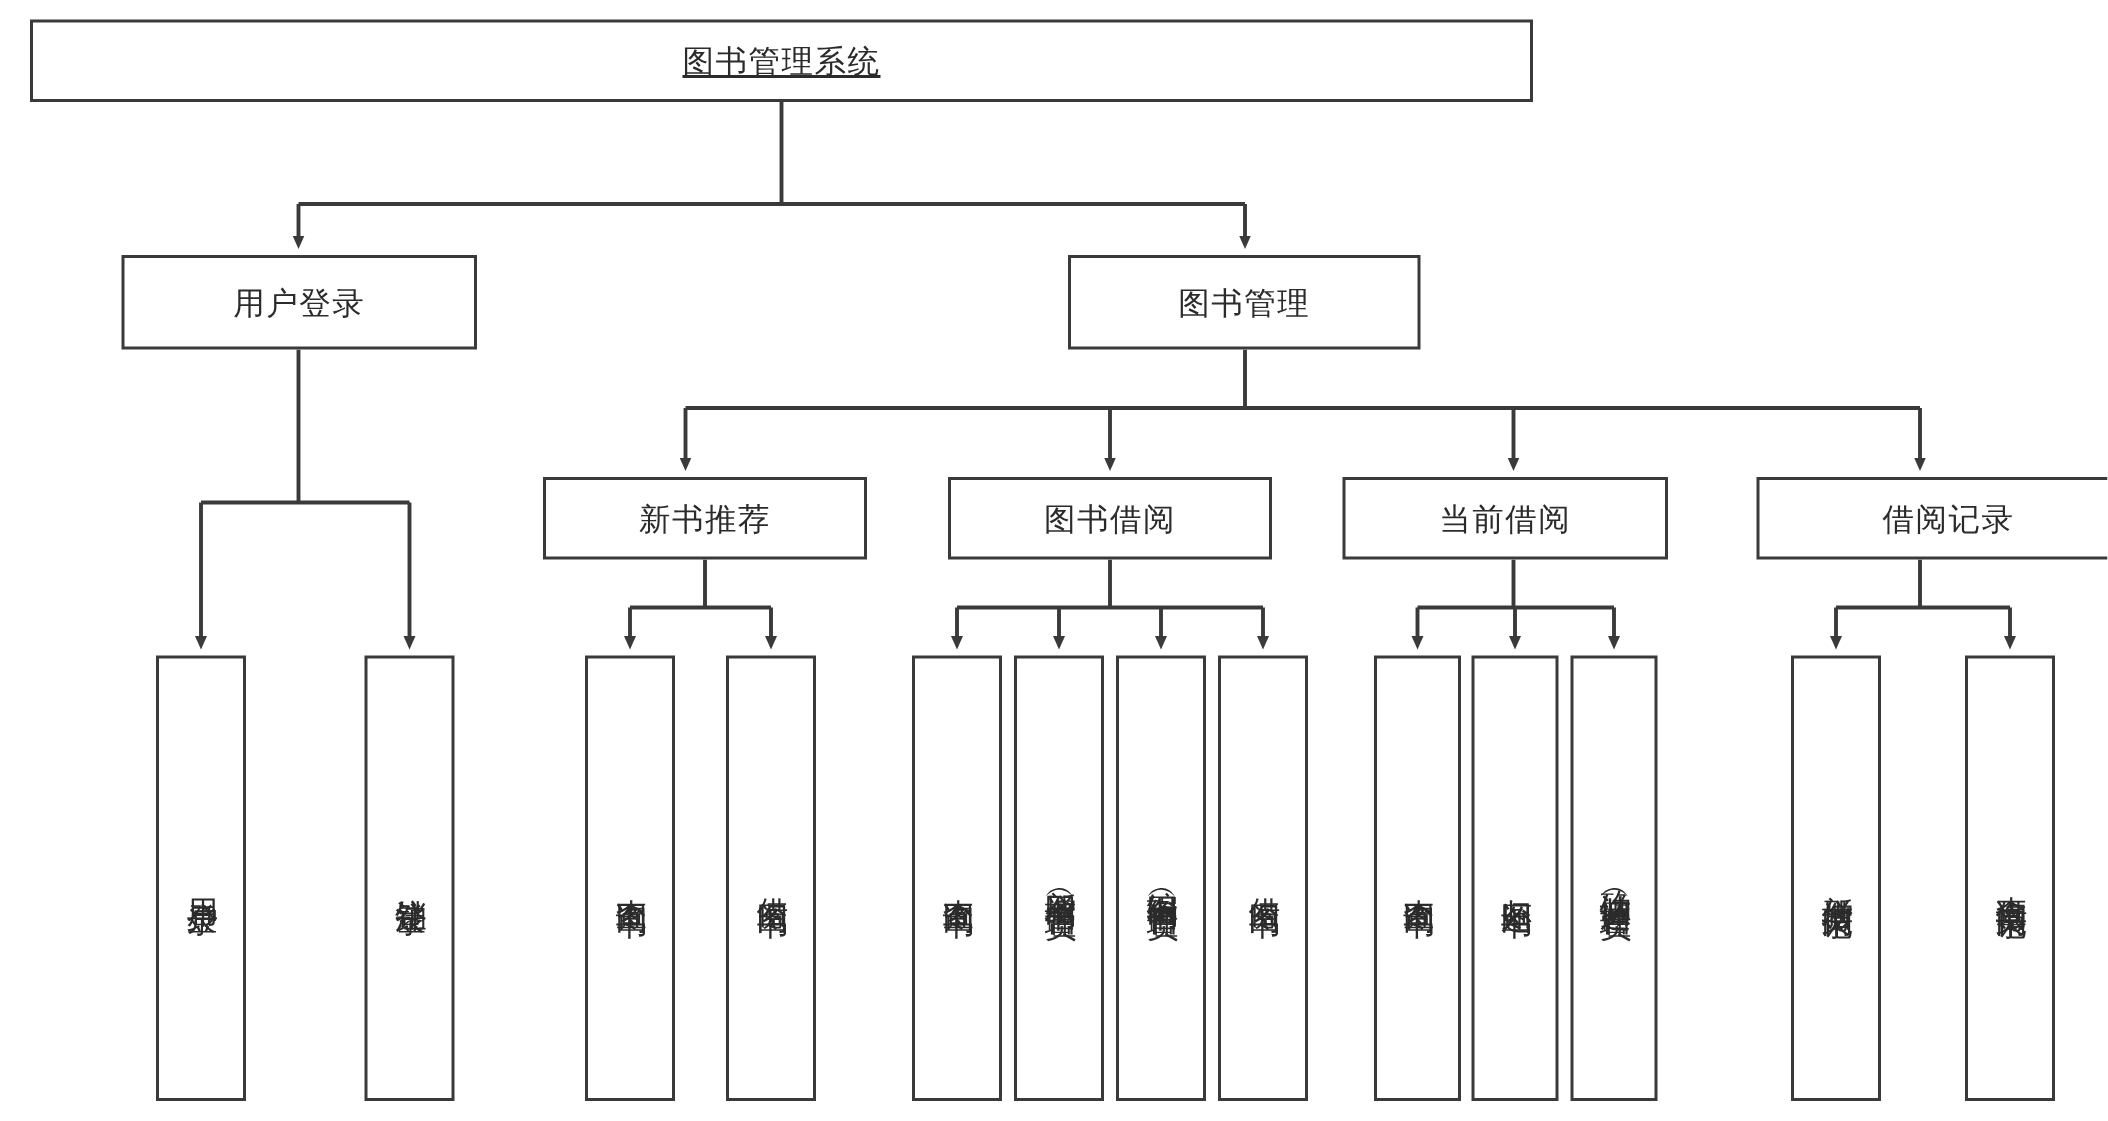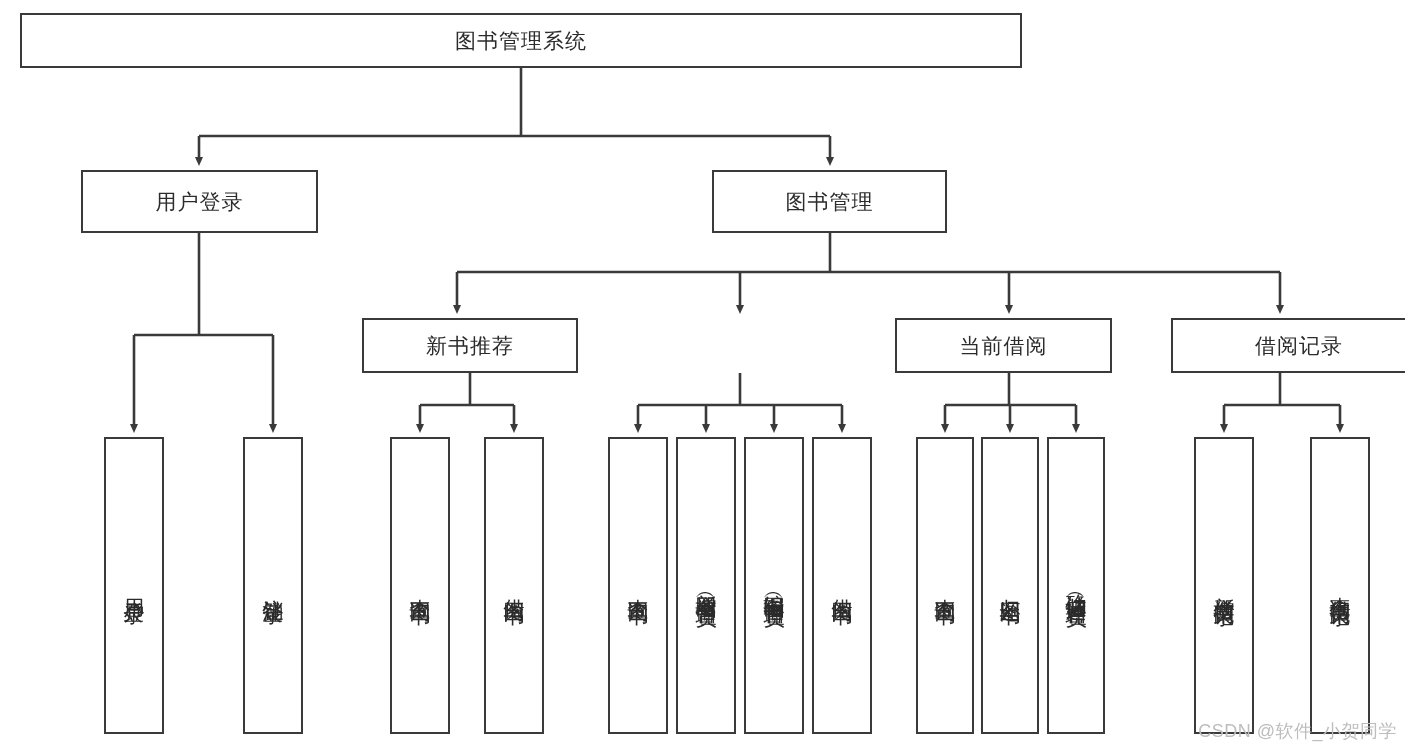--- a/index.html
+++ b/index.html
@@ -110,33 +110,36 @@
       <path d="M1010,405 L1010,425" marker-end="url(#arrow)"></path>
       <path d="M1076,405 L1076,425" marker-end="url(#arrow)"></path>
 
       <path d="M1280,373 L1280,405"></path>
       <path d="M1224,405 L1340,405"></path>
       <path d="M1224,405 L1224,425" marker-end="url(#arrow)"></path>
       <path d="M1340,405 L1340,425" marker-end="url(#arrow)"></path>
     </g>
   </svg>
 
-  <div class="node horiz" style="left:20px; top:13px; width:1002px; height:55px;">
+  <div class="node horiz" style="left:20px; top:13px; width:1002px; height:55px;text-decoration:underline;">
     <span>图书管理系统</span>
   </div>
 
   <div class="node horiz" style="left:81px; top:170px; width:237px; height:63px;">
     <span>用户登录</span>
   </div>
   <div class="node horiz" style="left:712px; top:170px; width:235px; height:63px;text-align:right;">
     <span>图书管理</span>
   </div>
 
   <div class="node horiz" style="left:362px; top:318px; width:216px; height:55px;">
     <span>新书推荐</span>
+  </div>
+  <div class="node horiz" style="left:632px; top:318px; width:216px; height:55px;">
+    <span>图书借阅</span>
   </div>
   <div class="node horiz" style="left:895px; top:318px; width:217px; height:55px;">
     <span>当前借阅</span>
   </div>
   <div class="node horiz" style="left:1171px; top:318px; width:256px; height:55px;">
     <span>借阅记录</span>
   </div>
 
   <div class="node vert" style="left:104px; top:437px; width:60px; height:297px;">
     <span class="vlabel">用户登录</span>
@@ -171,15 +174,14 @@
   <div class="node vert" style="left:1047px; top:437px; width:58px; height:297px;">
     <span class="vlabel">确认归还（管理员）</span>
   </div>
   <div class="node vert" style="left:1194px; top:437px; width:60px; height:297px;">
     <span class="vlabel">新增借阅记录</span>
   </div>
   <div class="node vert" style="left:1310px; top:437px; width:60px; height:297px;">
     <span class="vlabel">查询借阅记录</span>
   </div>
 
-  <div class="watermark">CSDN @软件_小贺同学</div>
 
 </div>
 
 </body></html>

